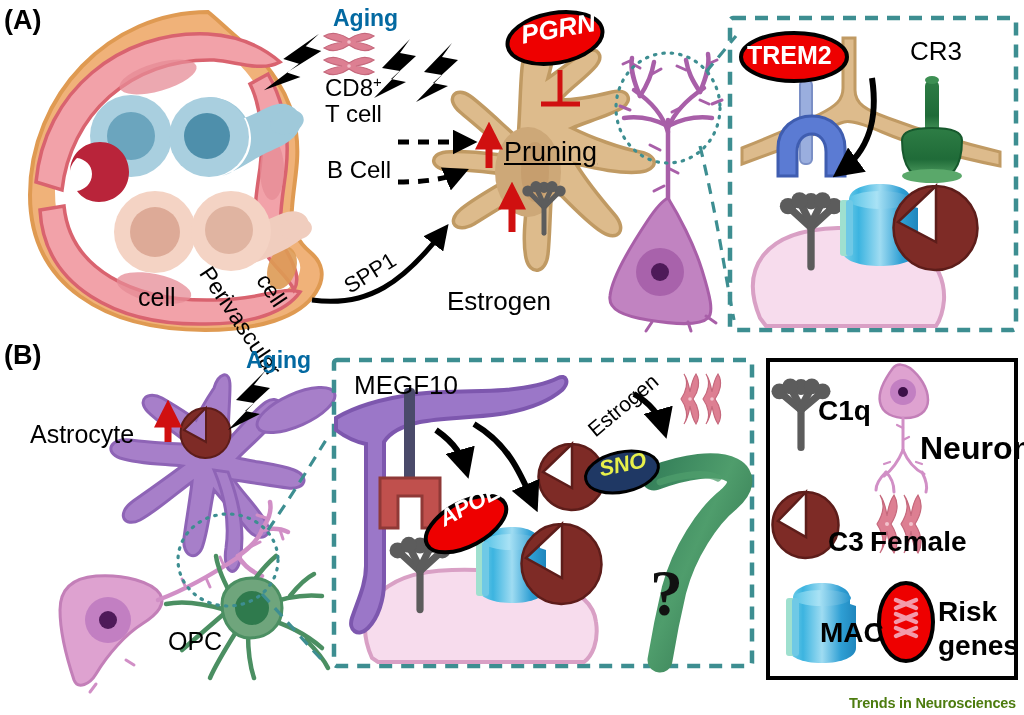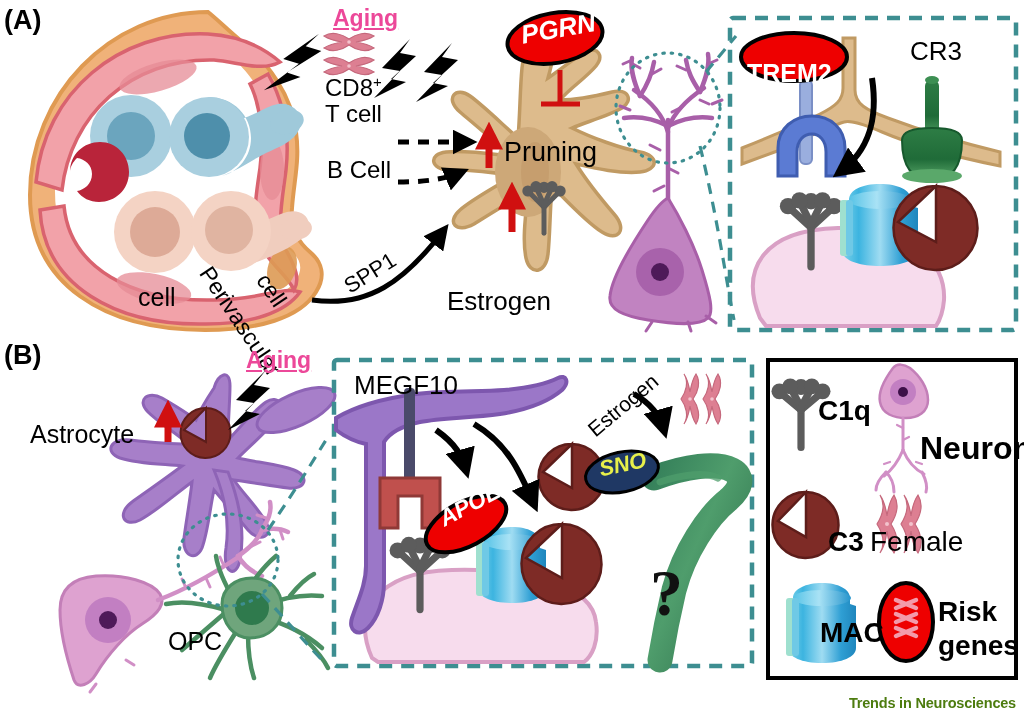--- a/index.html
+++ b/index.html
@@ -3,21 +3,21 @@
 <meta charset="utf-8">
 <style>
   html,body{margin:0;padding:0;background:#fff;}
   body{width:1024px;height:715px;position:relative;overflow:hidden;
        font-family:"Liberation Sans",sans-serif;color:#111;}
   .fig{position:absolute;left:0;top:0;width:1024px;height:715px;}
   svg{display:block;}
   .lbl{position:absolute;white-space:nowrap;line-height:1.05;}
   .panel-letter{font-weight:bold;font-size:27px;color:#000;}
   .blk{color:#000;}
-  .red-bold{color:#ec4899;font-weight:bold;text-decoration:underline;}
+  .red-bold{color:#0369a1;font-weight:bold;}
   .footer{position:absolute;right:8px;bottom:4px;font-size:14.5px;font-weight:bold;
           color:#4d7c0f;letter-spacing:-.2px;}
   .qmark{font-size:66px;font-weight:bold;color:#111;font-family:"Liberation Serif",serif;}
 </style>
 </head>
 <body>
 
 <div class="fig">
 
 <svg width="1024" height="715" viewBox="0 0 1024 715">
@@ -543,40 +543,40 @@
 
 <div class="lbl blk" style="left:138px;top:284px;font-size:25px;">cell</div>
 
 <div class="lbl blk" style="left:215px;top:262px;font-size:23px;transform:rotate(56deg);transform-origin:left top;">Perivascular</div>
 <div class="lbl blk" style="left:272px;top:269px;font-size:23px;transform:rotate(56deg);transform-origin:left top;">cell</div>
 
 <div class="lbl blk" style="left:340px;top:278px;font-size:22px;transform:rotate(-32deg);transform-origin:left top;">SPP1</div>
 
 <div class="lbl" style="left:519px;top:22px;font-size:26px;font-weight:bold;font-style:italic;color:#fff;transform:rotate(-10deg);transform-origin:left top;">PGRN</div>
 
-<div class="lbl blk" style="left:504px;top:138px;font-size:27px;">Pruning</div>
+<div class="lbl blk" style="left:504px;top:138px;font-size:27px;text-decoration:underline;">Pruning</div>
 
 <div class="lbl blk" style="left:447px;top:288px;font-size:26px;">Estrogen</div>
 
-<div class="lbl" style="left:747px;top:42px;font-size:25px;font-weight:bold;color:#fff;margin-top:18px;">TREM2</div>
+<div class="lbl" style="left:747px;top:42px;font-size:25px;font-weight:bold;color:#fff;">TREM2</div>
 <div class="lbl blk" style="left:910px;top:38px;font-size:26px;text-align:right;">CR3</div>
 
 <div class="lbl red-bold" style="left:246px;top:348px;font-size:23px;">Aging</div>
 <div class="lbl blk" style="left:30px;top:421px;font-size:25px;">Astrocyte</div>
 <div class="lbl blk" style="left:168px;top:628px;font-size:25px;">OPC</div>
 
 <div class="lbl blk" style="left:354px;top:372px;font-size:26px;text-align:right;">MEGF10</div>
 <div class="lbl" style="left:435px;top:509px;font-size:23px;font-weight:bold;font-style:italic;color:#fff;transform:rotate(-28deg);transform-origin:left top;">APOE</div>
 <div class="lbl blk" style="left:584px;top:424px;font-size:21px;transform:rotate(-40deg);transform-origin:left top;">Estrogen</div>
 <div class="lbl" style="left:597px;top:458px;font-size:22px;font-weight:bold;font-style:italic;color:#e8f04a;transform:rotate(-12deg);transform-origin:left top;">SNO</div>
 <div class="lbl qmark" style="left:650px;top:558px;">?</div>
 
 <div class="lbl blk" style="left:818px;top:396px;font-size:28px;font-weight:bold;">C1q</div>
 <div class="lbl blk" style="left:920px;top:392px;font-size:32px;font-weight:bold;margin-top:40px;">Neuron</div>
 <div class="lbl blk" style="left:828px;top:527px;font-size:28px;font-weight:bold;">C3</div>
-<div class="lbl blk" style="left:870px;top:527px;font-size:28px;font-weight:normal;">Female</div>
+<div class="lbl blk" style="left:870px;top:527px;font-size:28px;font-weight:bold;">Female</div>
 <div class="lbl blk" style="left:820px;top:618px;font-size:28px;font-weight:bold;">MAC</div>
 <div class="lbl blk" style="left:938px;top:597px;font-size:28px;font-weight:bold;">Risk</div>
 <div class="lbl blk" style="left:938px;top:631px;font-size:28px;font-weight:bold;">genes</div>
 
 <div class="footer">Trends in Neurosciences</div>
 
 </div>
 
 </body></html>

